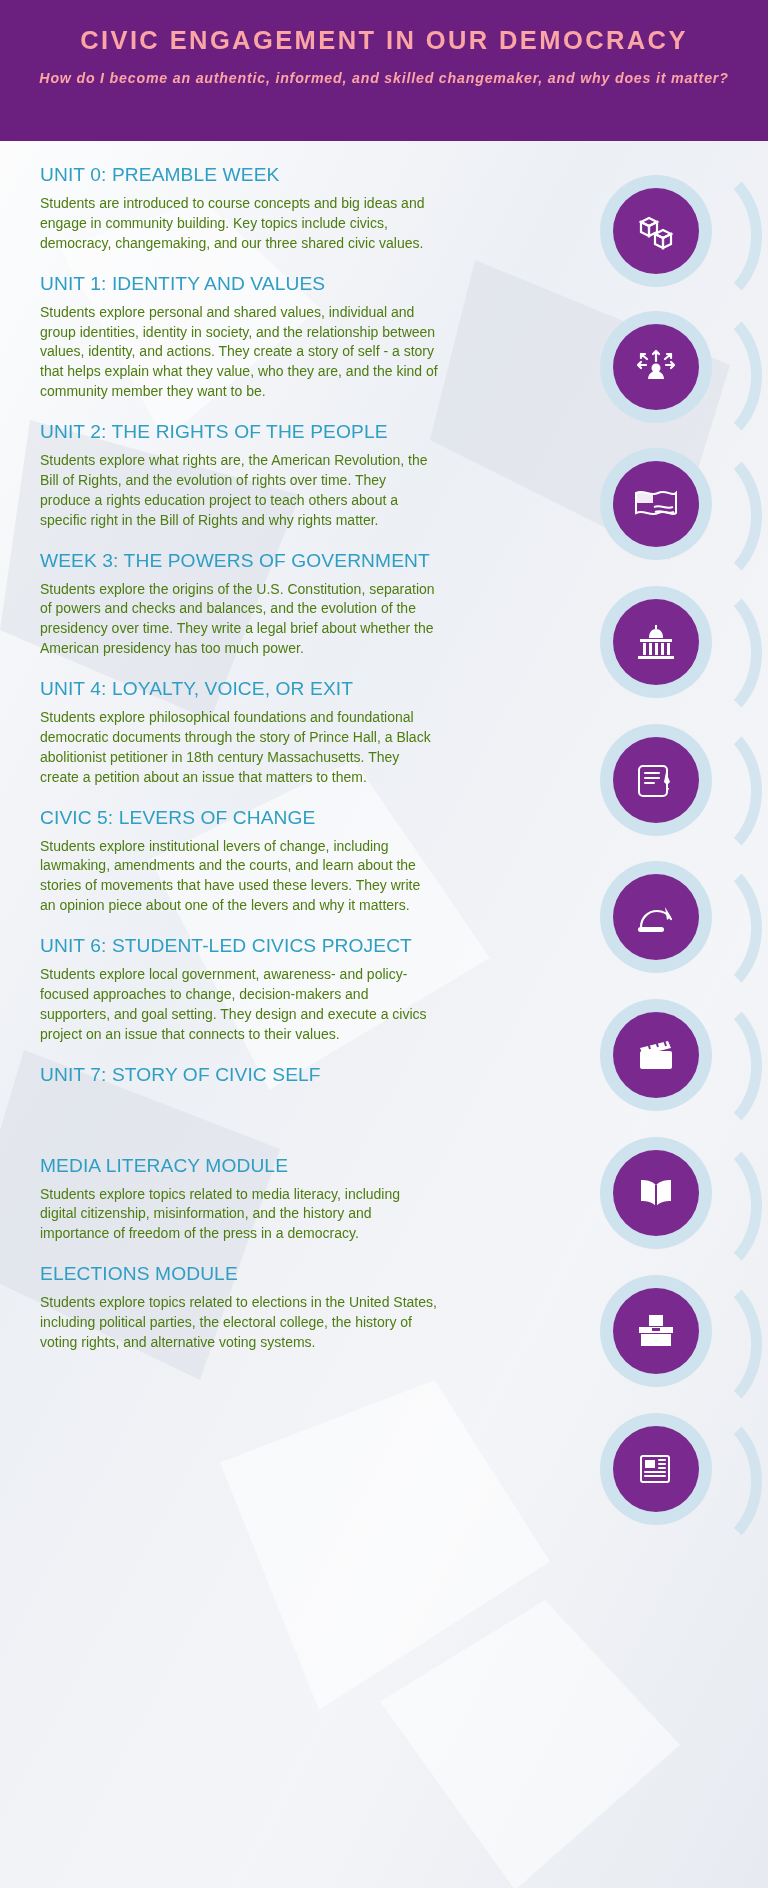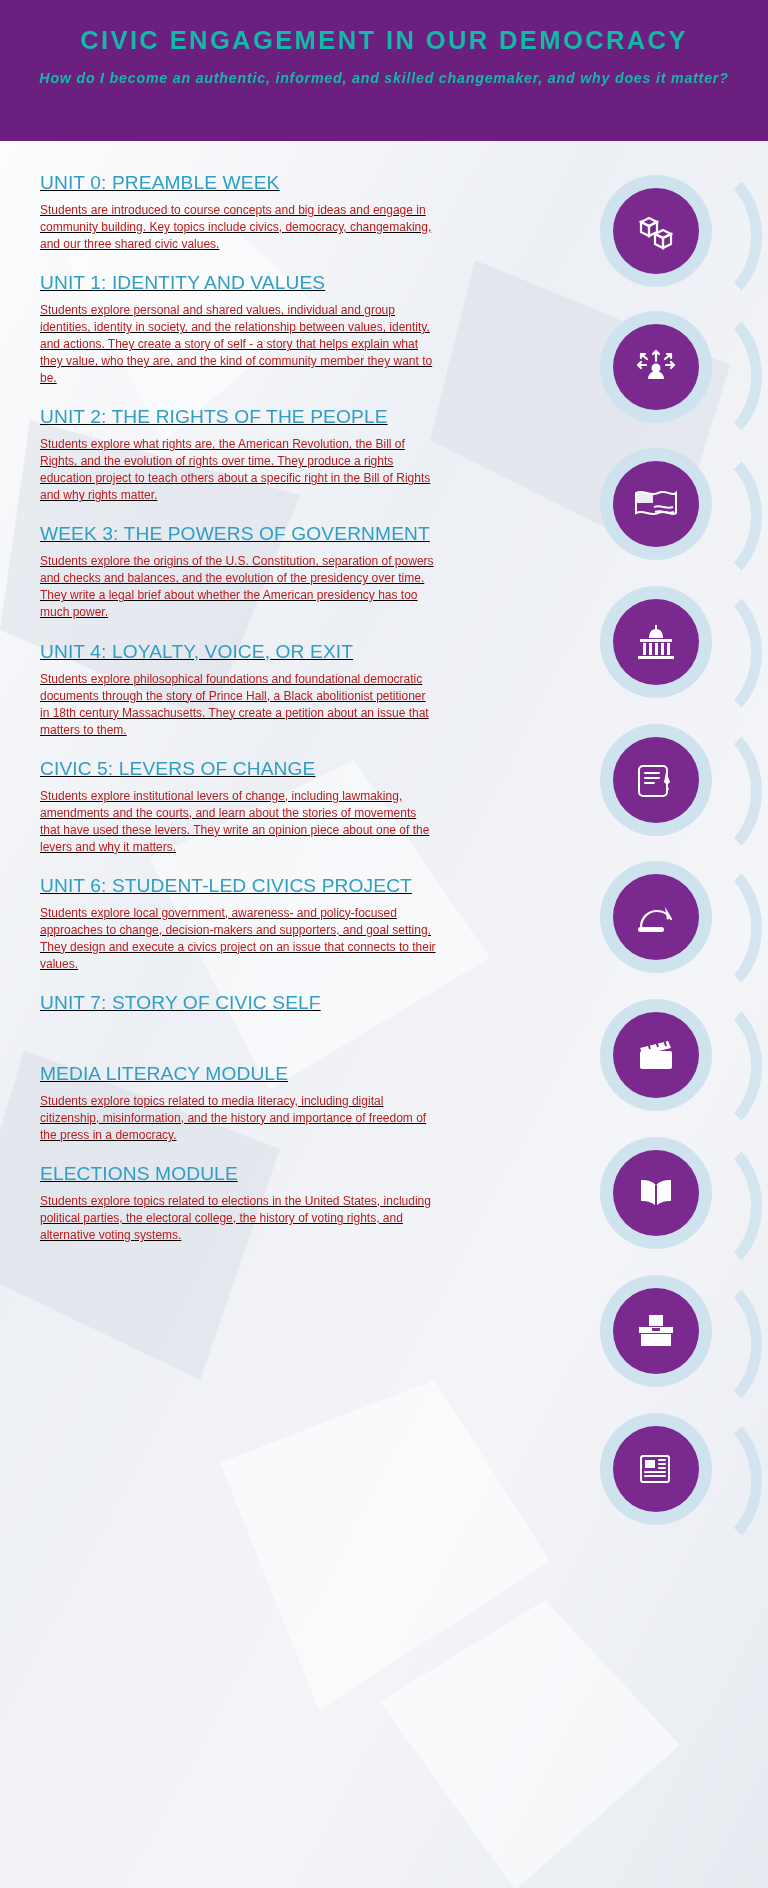--- a/index.html
+++ b/index.html
@@ -31,62 +31,61 @@
   }
   .poly.d { background: rgba(214,219,228,0.45); }
 
   
   .header {
     position: relative;
     height: 141px;
     background: #6b2080;
     padding: 26px 30px 0 30px;
     text-align: center;
-    color: #14b8a6;
+    color: #fca5a5;
   }
   .header h1 {
     font-size: 25.5px;
     font-weight: bold;
     letter-spacing: 2.4px;
     line-height: 1.1;
     white-space: nowrap;
   }
   .header h2 {
     margin-top: 13px;
     font-size: 14.2px;
     font-style: italic;
     font-weight: bold;
     letter-spacing: 0.8px;
     line-height: 1.55;
   }
 
   
   .content {
     position: relative;
-    padding: 30px 0 0 0;
-    text-decoration: underline;
+    padding: 22px 0 0 0;
   }
   .unit {
     position: relative;
     display: flex;
     align-items: flex-start;
     padding: 0 0 0 40px;
     margin-bottom: 18px;
   }
   .unit-text { width: 398px; }
   .unit-title {
     color: #2f9ec4;
     font-size: 19.2px;
     line-height: 1.25;
     margin-bottom: 7px;
     letter-spacing: 0.1px;
   }
   .unit-desc {
-    color: #b91c1c;
-    font-size: 12px;
+    color: #4d7c0f;
+    font-size: 14px;
     line-height: 1.42;
   }
 
   
   .chain {
     position: absolute;
     right: 0;
     top: 141px;
     width: 228px;
     height: 1747px;
@@ -321,21 +320,21 @@
       </div>
     </div>
 
     <div class="unit">
       <div class="unit-text">
         <div class="unit-title">UNIT 6: STUDENT-LED CIVICS PROJECT</div>
         <div class="unit-desc">Students explore local government, awareness- and policy-focused approaches to change, decision-makers and supporters, and goal setting. They design and execute a civics project on an issue that connects to their values.</div>
       </div>
     </div>
 
-    <div class="unit" style="margin-bottom:40px;">
+    <div class="unit" style="margin-bottom:60px;">
       <div class="unit-text">
         <div class="unit-title">UNIT 7: STORY OF CIVIC SELF</div>
       </div>
     </div>
 
     <div class="unit">
       <div class="unit-text">
         <div class="unit-title">MEDIA LITERACY MODULE</div>
         <div class="unit-desc">Students explore topics related to media literacy, including digital citizenship, misinformation, and the history and importance of freedom of the press in a democracy.</div>
       </div>

